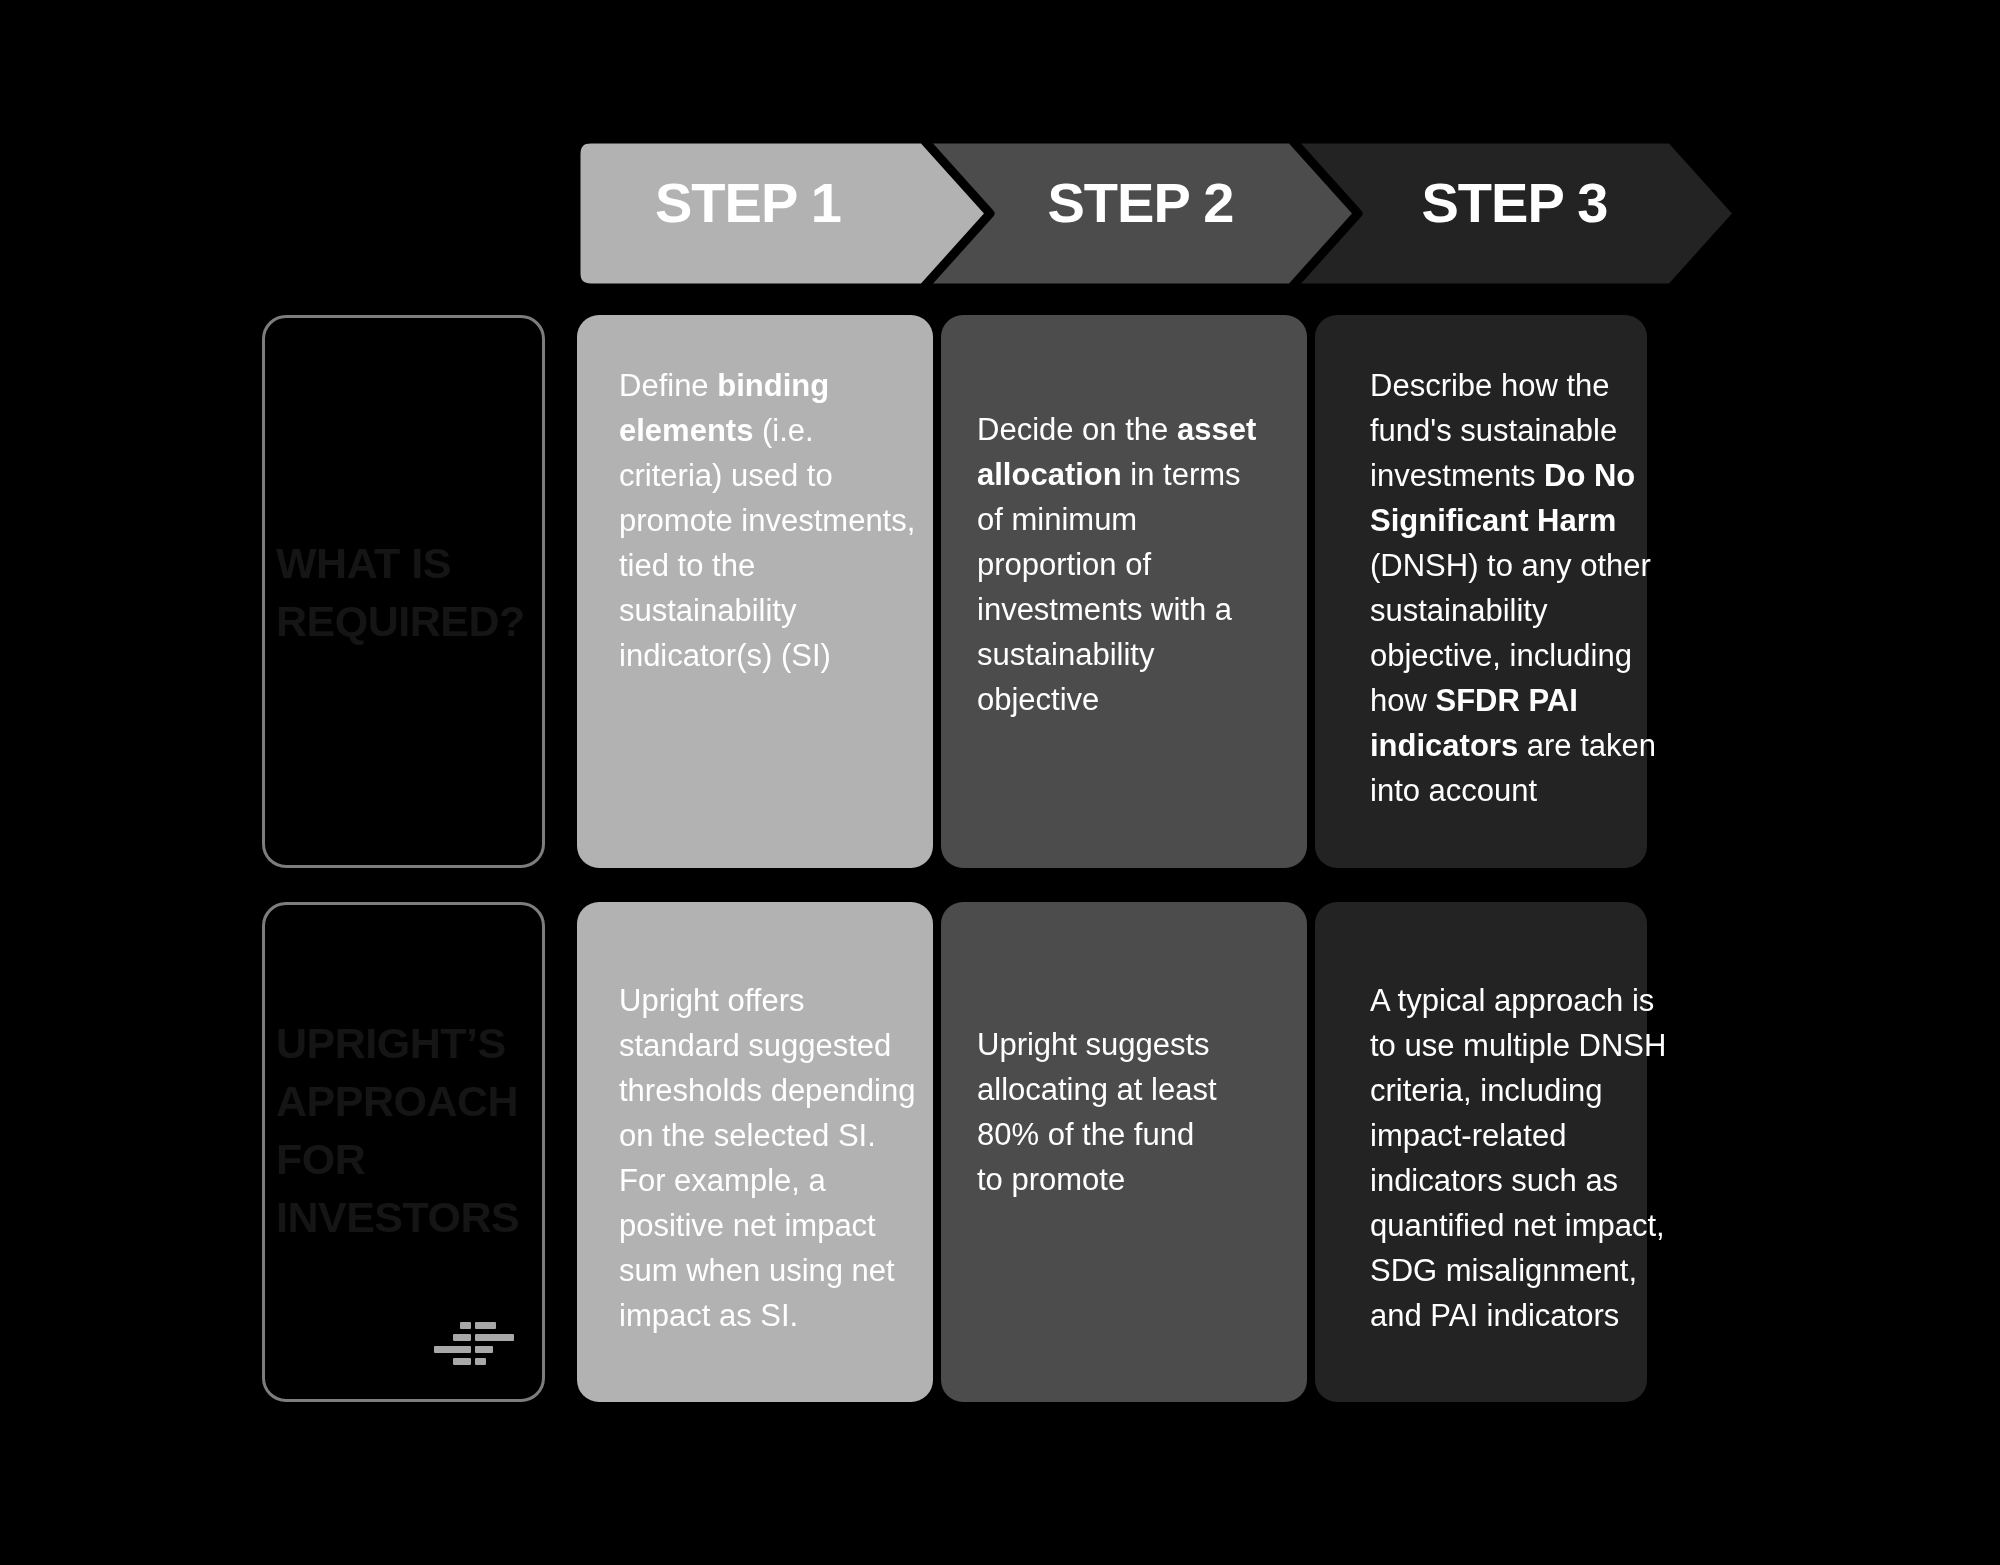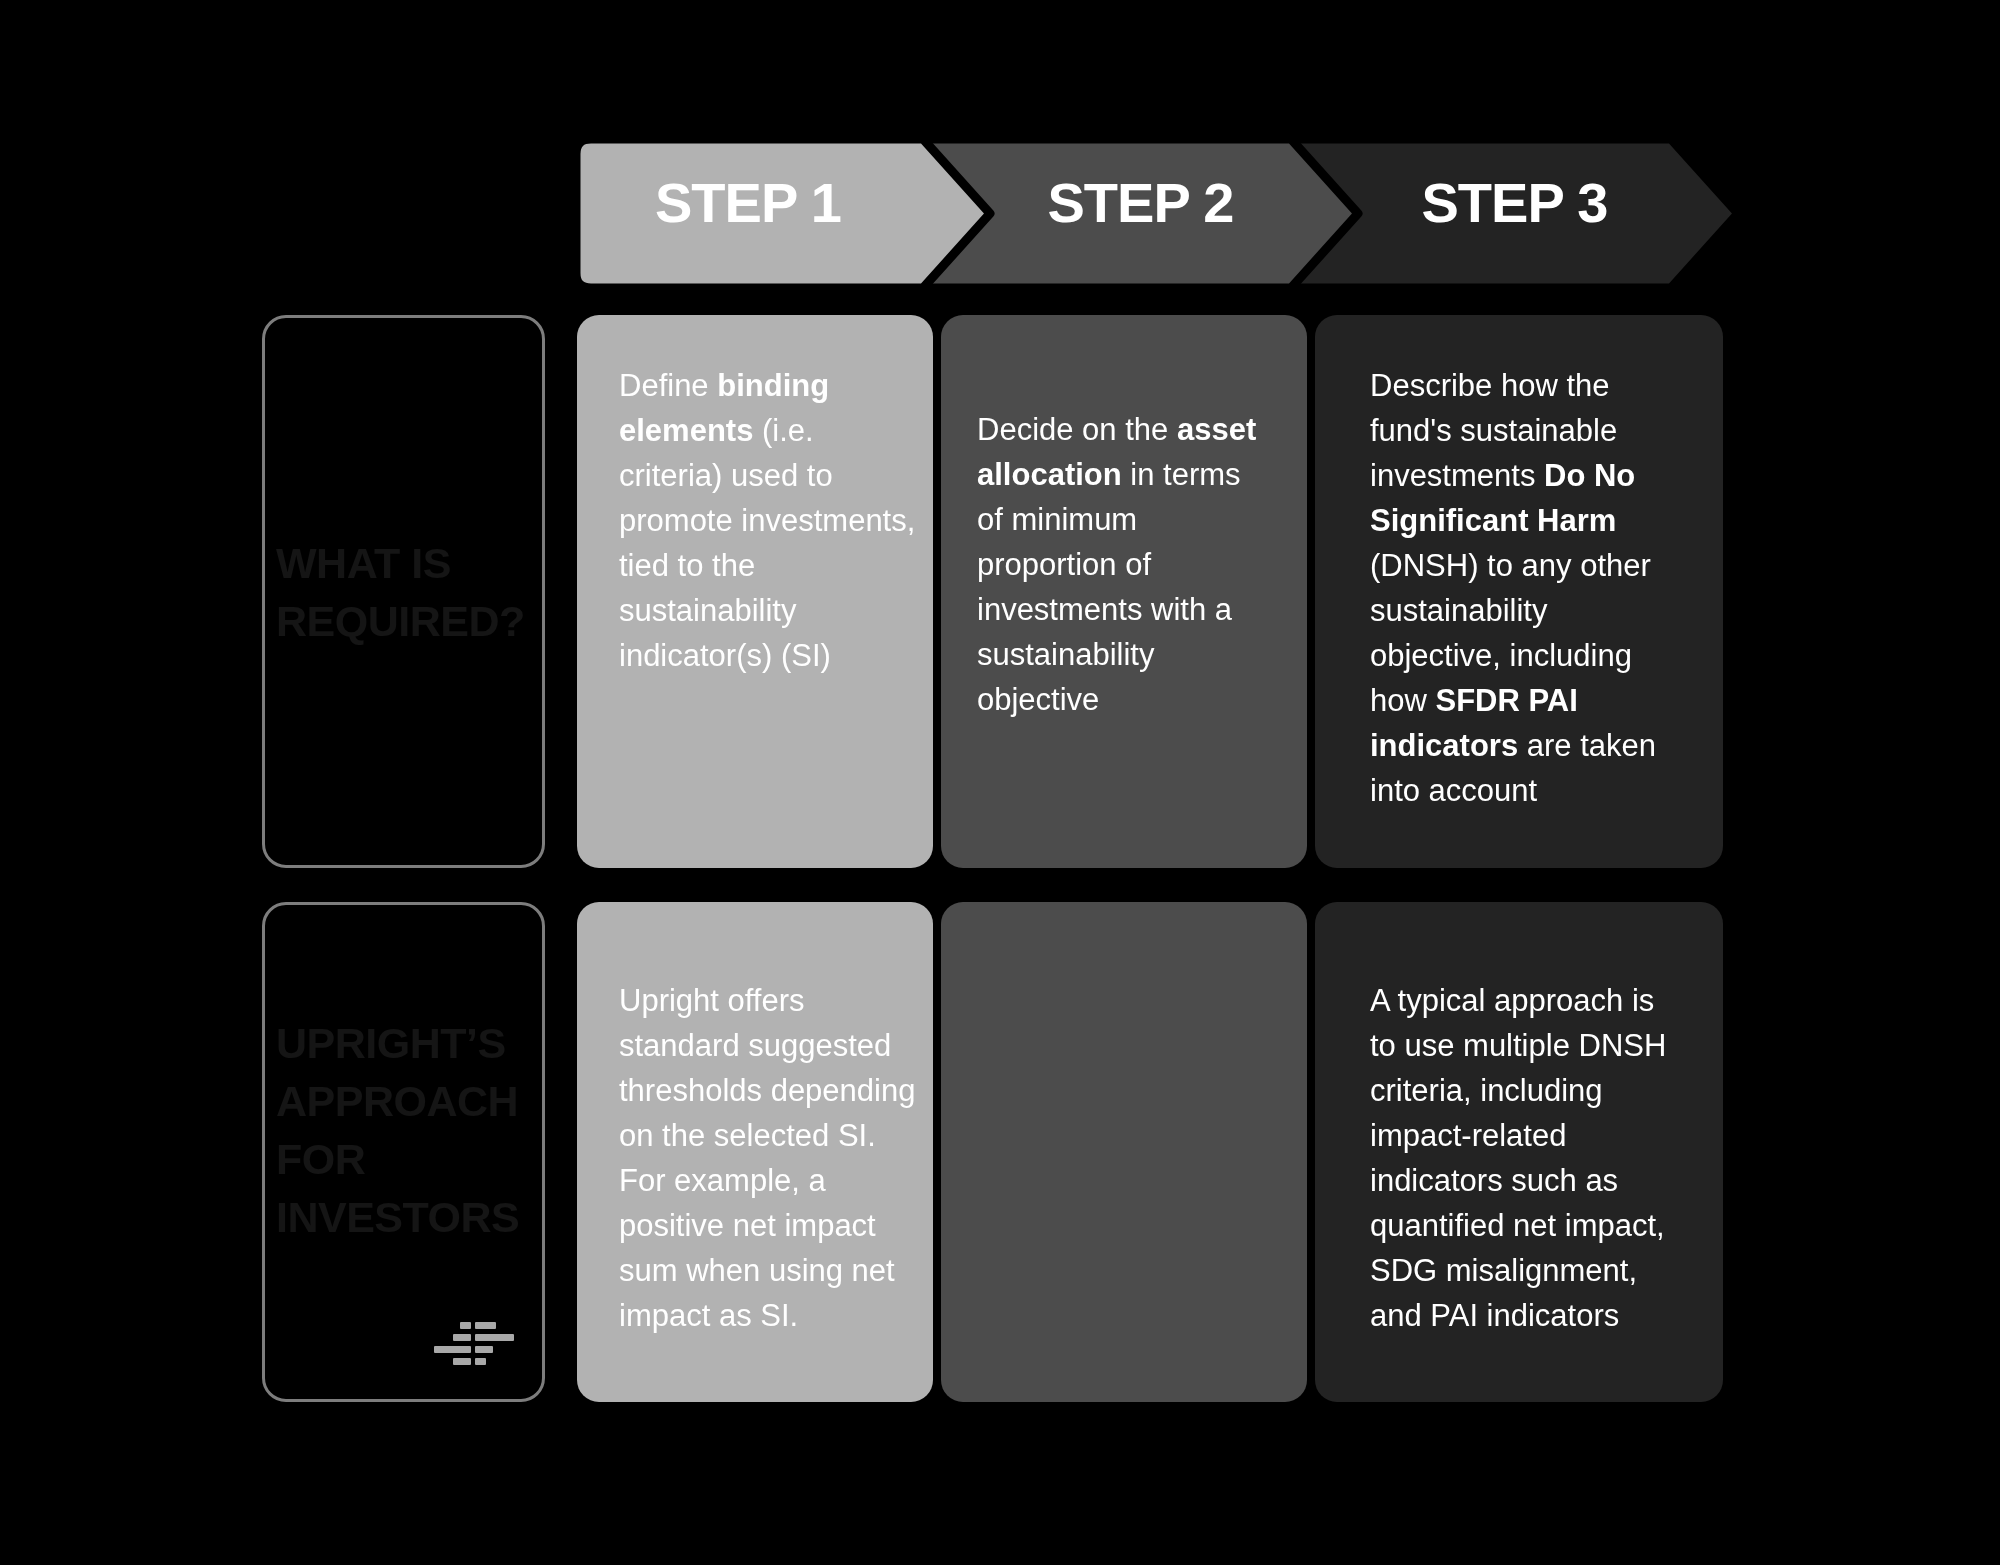--- a/index.html
+++ b/index.html
@@ -36,21 +36,21 @@
     color:var(--label_text);font-size:43px;font-weight:bold;line-height:58px;
     letter-spacing:-0.5px;white-space:pre-line;padding-left:11px;text-transform:uppercase;
   }
   .row-label-box-2 .row-label-text{padding-bottom:45px;}
 
   .card{position:absolute;border-radius:22px;}
   .card.row1{top:315px;height:553px;}
   .card.row2{top:902px;height:500px;}
   .card.col1{left:577px;width:356px;background:var(--step1);}
   .card.col2{left:941px;width:366px;background:var(--step2);}
-  .card.col3{left:1315px;width:408px;background:var(--step3);}
+  .card.col3{left:1315px;width:332px;background:var(--step3);}
   .card-text{
     color:var(--card_text);font-size:31px;line-height:45px;white-space:pre;
   }
   .card.row1 .card-text{padding-top:48px;}
   .card.row2 .card-text{padding-top:76px;}
   .card.col1 .card-text{padding-left:42px;}
   .card.col2 .card-text{padding-left:36px;margin-top:44px;}
   .card.col3 .card-text{padding-left:55px;}
   .card-text .seg-b{font-weight:bold;}
   .card-text .seg-i{font-style:italic;}
@@ -139,21 +139,25 @@
   <div class="card-text"><span>Upright offers
 standard suggested
 thresholds depending
 on the selected SI.
 For example, a
 positive net impact
 sum when using net
 impact as SI.</span></div>
 </div>
 <div class="card row2 col2">
-  <div class="card-text"></div>
+  <div class="card-text"><span>Upright suggests
+allocating at least
+80% of the fund
+to promote
+</span></div>
 </div>
 <div class="card row2 col3">
   <div class="card-text"><span>A typical approach is
 to use multiple DNSH
 criteria, including
 impact-related
 indicators such as
 quantified net impact,
 SDG misalignment,
 and PAI indicators</span></div>

